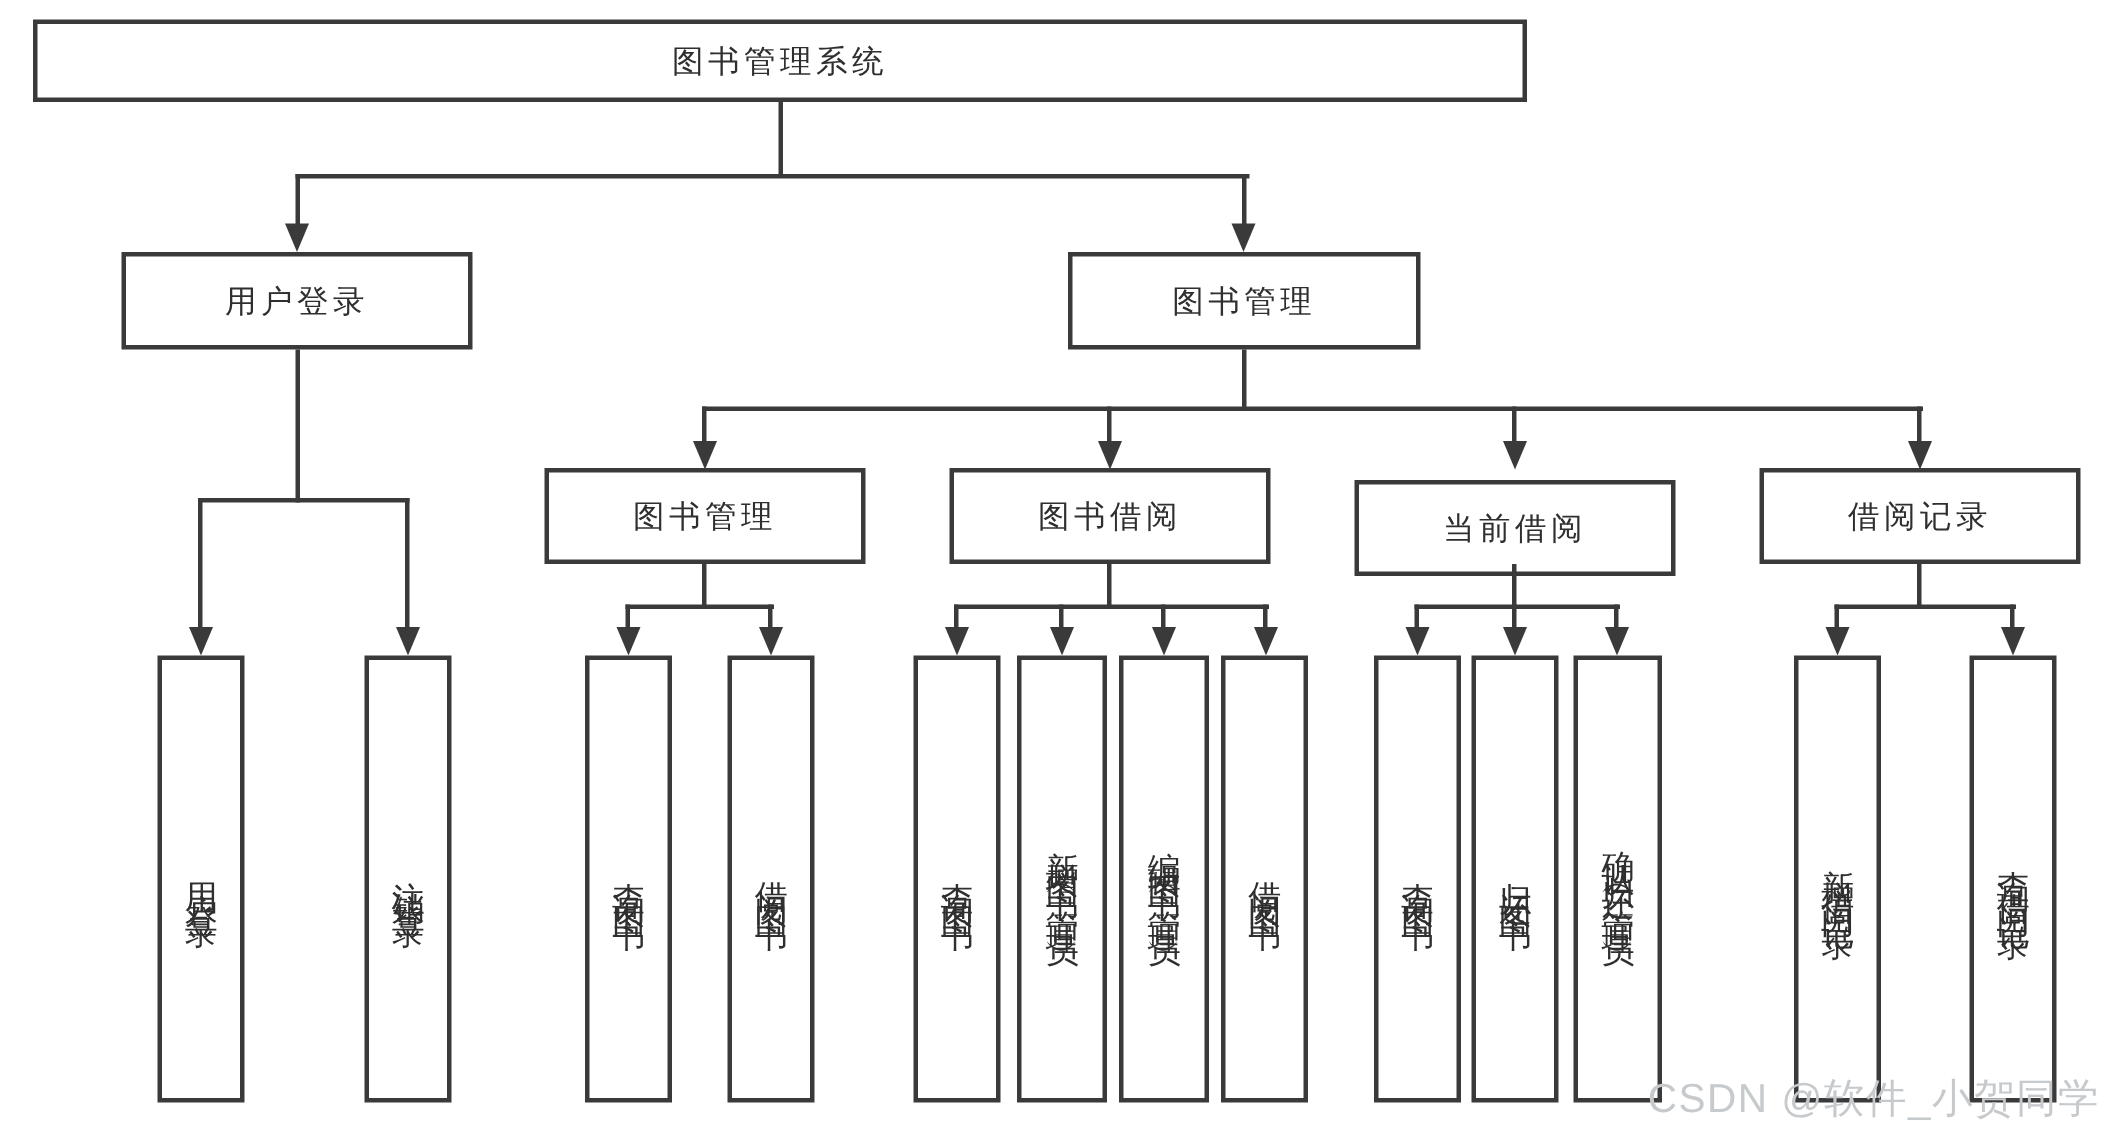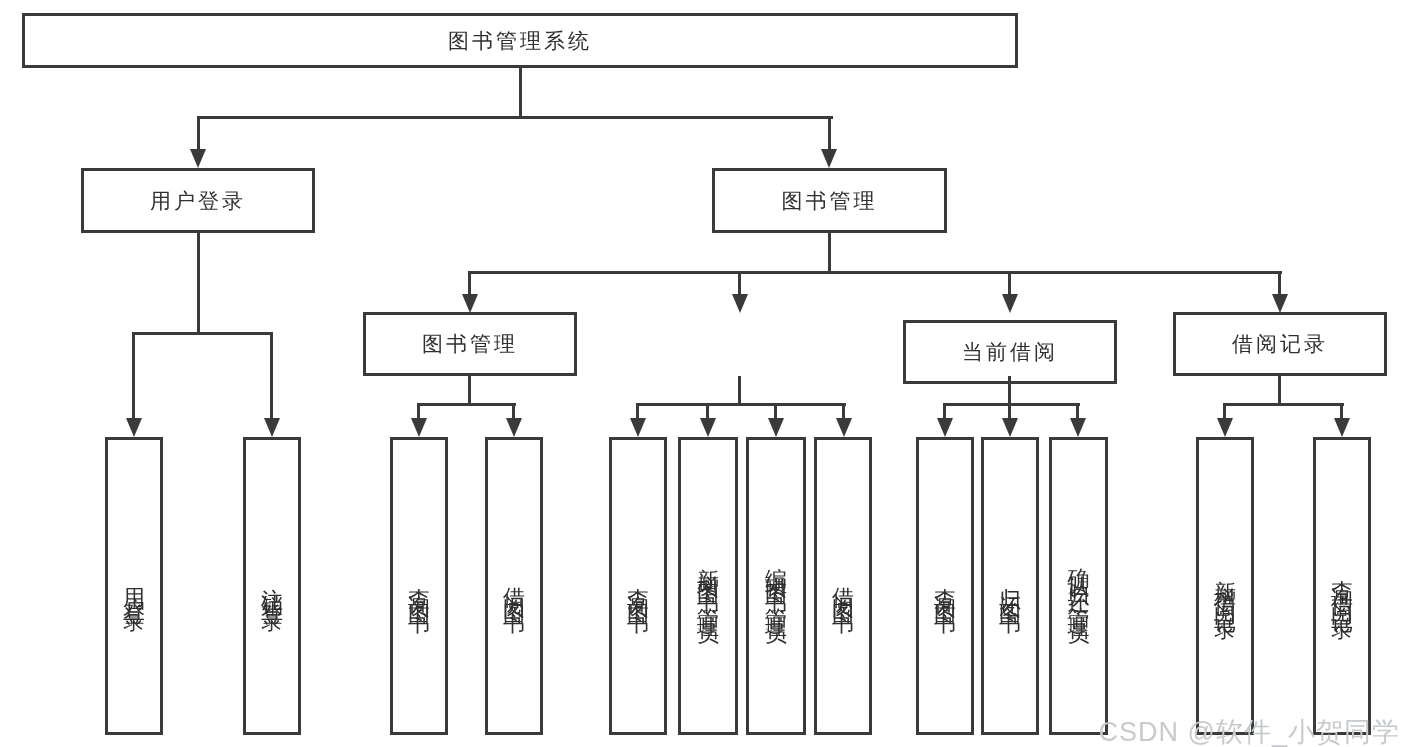--- a/index.html
+++ b/index.html
@@ -100,20 +100,23 @@
   <div class="lv" style="left:738px; top:271px; height:24px;"></div>
   <div class="arrowhead" style="left:732px; top:294px;"></div>
   <div class="lv" style="left:1008px; top:271px; height:24px;"></div>
   <div class="arrowhead" style="left:1002px; top:294px;"></div>
   <div class="lv" style="left:1278px; top:271px; height:24px;"></div>
   <div class="arrowhead" style="left:1272px; top:294px;"></div>
 
   <div class="box" style="left:363px; top:312px; width:214px; height:64px;">
     <span class="hlbl">图书管理</span>
   </div>
+  <div class="box" style="left:633px; top:312px; width:214px; height:64px;">
+    <span class="hlbl">图书借阅</span>
+  </div>
   <div class="box" style="left:903px; top:320px; width:214px; height:64px;">
     <span class="hlbl">当前借阅</span>
   </div>
   <div class="box" style="left:1173px; top:312px; width:214px; height:64px;">
     <span class="hlbl">借阅记录</span>
   </div>
 
   <div class="lv" style="left:468px; top:376px; height:30px;"></div>
   <div class="lh" style="left:417px; top:403px; width:99px;"></div>
   <div class="lv" style="left:417px; top:403px; height:16px;"></div>

